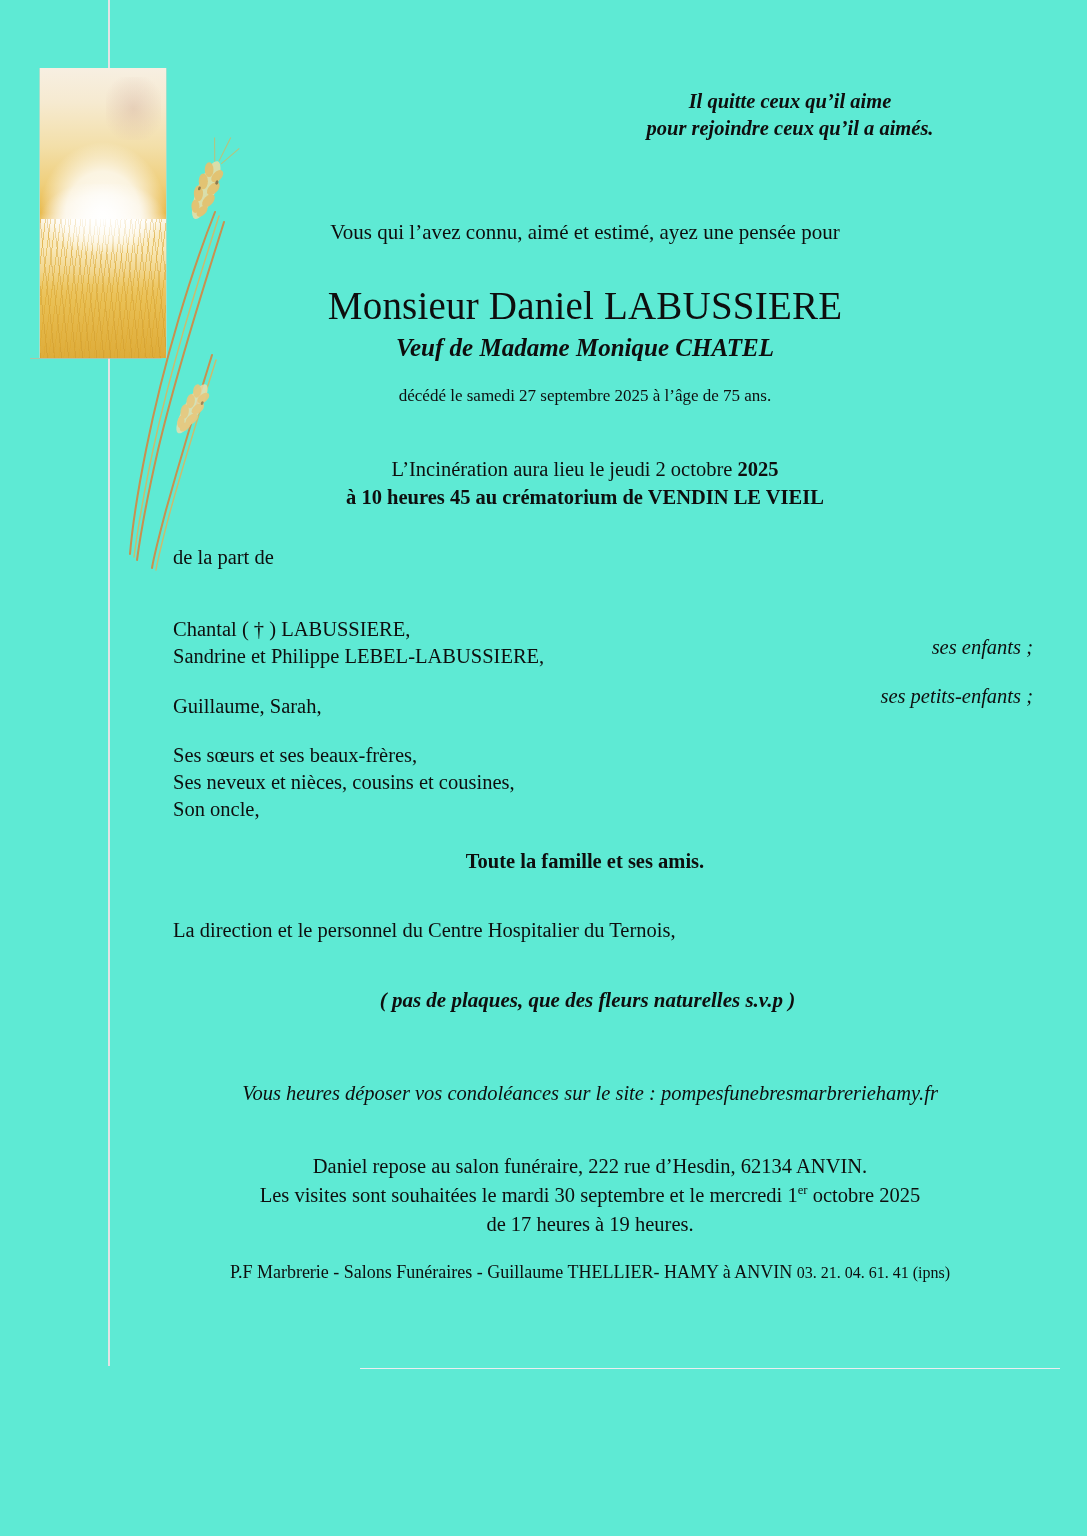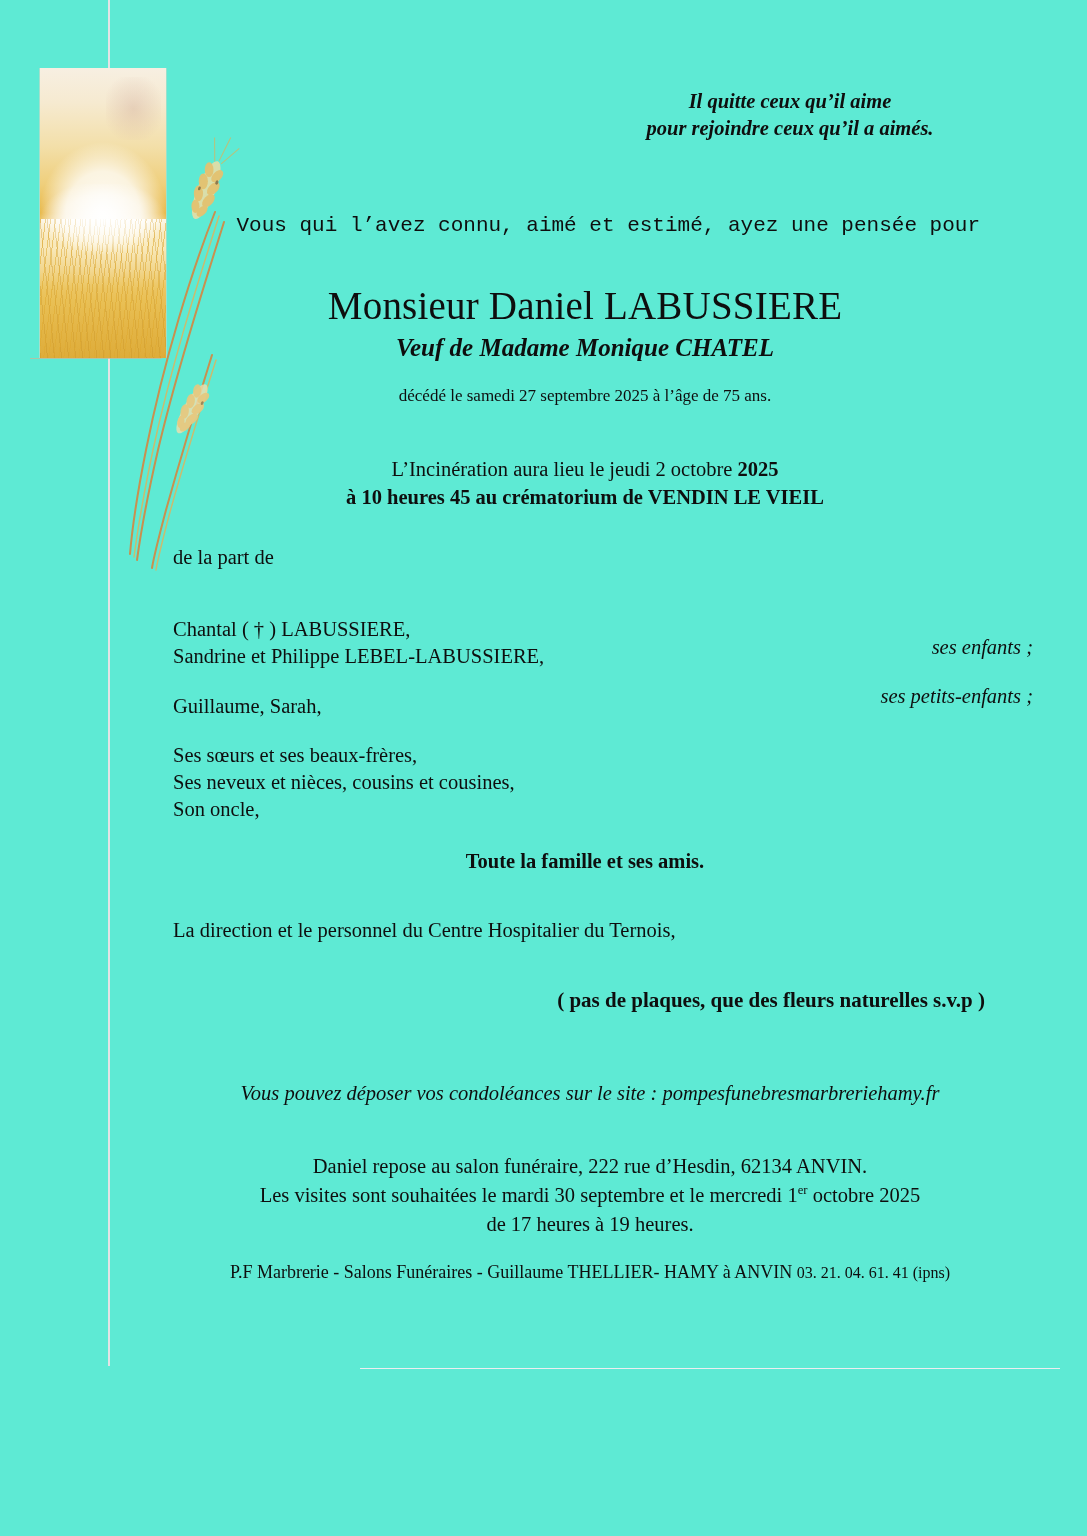--- a/index.html
+++ b/index.html
@@ -116,25 +116,24 @@
     text-align: center;
     font-style: italic;
     font-weight: bold;
     font-size: 20.5px;
     line-height: 1.32;
   }
 
   .lead {
     position: absolute;
     left: 190px;
-    top: 214px;
-    width: 790px;
-    text-align: right;
+    top: 220px;
+    width: 790px;
+    text-align: center;
     font-size: 21px;
-    font-family: Liberation Mono, monospace;
   }
 
   .name {
     position: absolute;
     left: 190px;
     top: 283px;
     width: 790px;
     text-align: center;
     font-weight: normal;
     font-size: 39px;
@@ -213,22 +212,23 @@
     left: 173px;
     top: 919px;
     font-size: 20.5px;
   }
 
   .flowers {
     position: absolute;
     left: 190px;
     top: 988px;
     width: 795px;
-    text-align: right;
+    text-align: center;
     font-weight: bold;
+    font-style: italic;
     font-size: 21px;
   }
 
   .condolences {
     position: absolute;
     left: 150px;
     top: 1082px;
     width: 880px;
     text-align: center;
     font-style: italic;
@@ -362,21 +362,21 @@
       <div class="fam-line">Son oncle,</div>
     </div>
   </div>
 
   <div class="allfamily">Toute la famille et ses amis.</div>
 
   <div class="hospital">La direction et le personnel du Centre Hospitalier du Ternois,</div>
 
   <div class="flowers">( pas de plaques, que des fleurs naturelles s.v.p )</div>
 
-  <div class="condolences">Vous pouvez déposer vos condoléances sur le site : pompesfunebresmarbreriehamy.fr</div>
+  <div class="condolences">Vous heures déposer vos condoléances sur le site : pompesfunebresmarbreriehamy.fr</div>
 
   <div class="visits">
     <div>Daniel repose au salon funéraire, 222 rue d’Hesdin, 62134 ANVIN.</div>
     <div>
       <span>Les visites sont souhaitées le mardi 30 septembre et le mercredi 1</span><sup>er</sup><span> octobre 2025</span>
     </div>
     <div>de 17 heures à 19 heures.</div>
   </div>
 
   <div class="footer">

